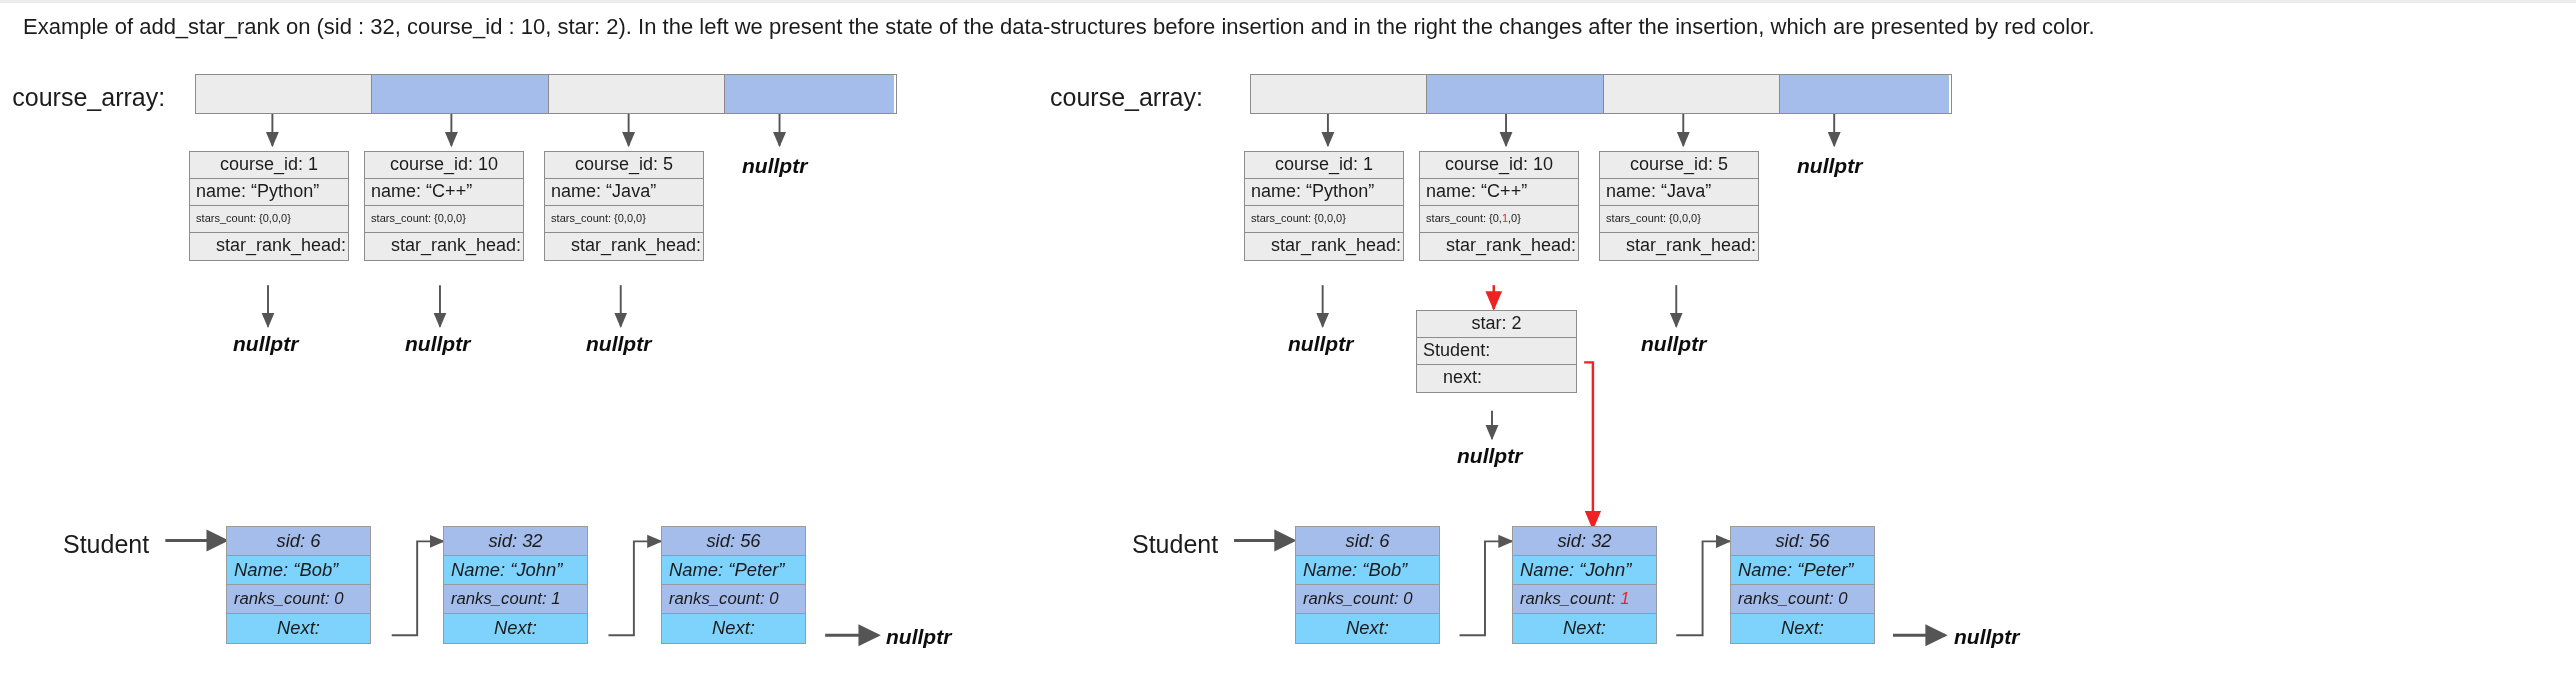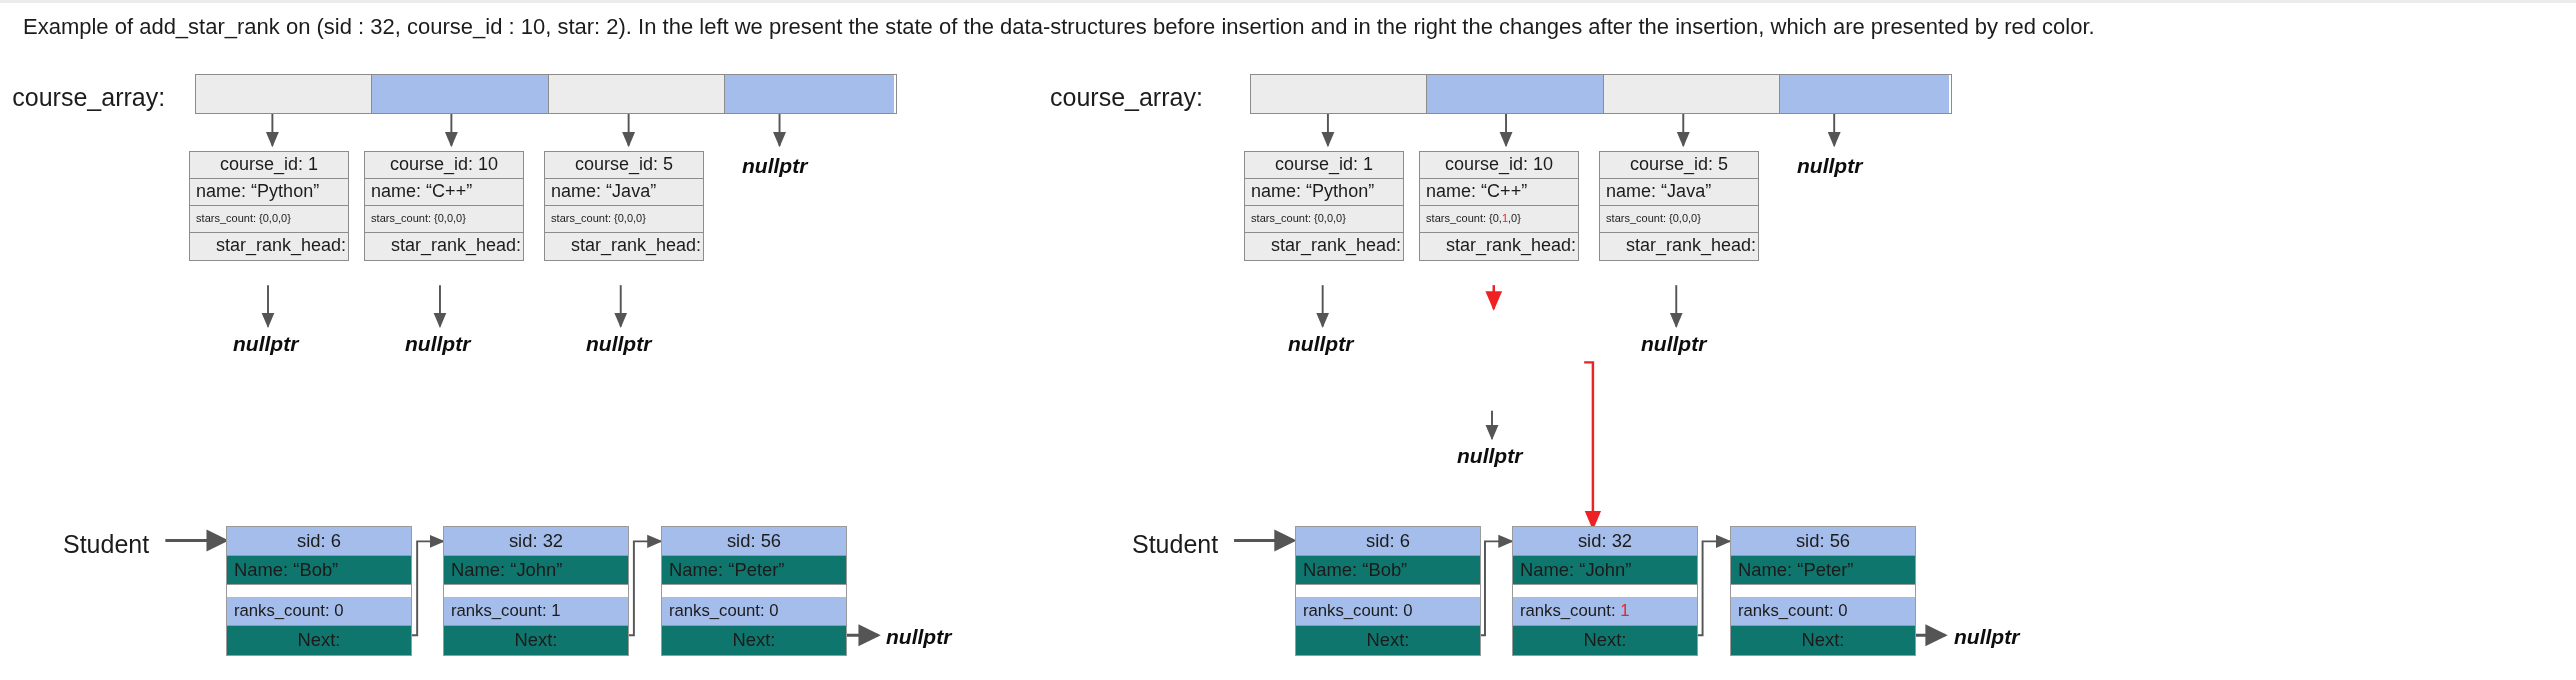--- a/index.html
+++ b/index.html
@@ -87,36 +87,37 @@
   .node .row:last-child { border-bottom: none; padding-left: 26px; }
   .node .row.center { text-align: center; }
   .node .row.small { font-size: 11px; }
   .red { color: #ee2222; }
 
   
   .snode {
     position: absolute;
     box-sizing: border-box;
     border: 1.8px solid #9a9a9a;
-    width: 186px;
+    width: 145px;
+    font-style: italic;
   }
   .snode .srow {
     box-sizing: border-box;
     height: 29px;
     line-height: 27px;
     font-size: 18.4px;
     padding: 0 7px;
     border-bottom: 0.9px solid #9a9a9a;
     white-space: nowrap;
   }
   .snode .srow:last-child { border-bottom: none; }
   .srow.blue { background: #a5bdea; }
-  .srow.gray { background: #0f766e; }
+  .srow.gray { background: #7dd3fc; }
   .srow.center { text-align: center; }
-  .srow.small { font-size: 16.7px; margin-top: 12px; }
+  .srow.small { font-size: 16.7px; }
 
   
   svg.wires {
     position: absolute;
     left: 0; top: 0;
     width: 2576px; height: 680px;
     pointer-events: none;
   }
 </style>
 </head>
@@ -292,20 +293,25 @@
     <div class="row center">course_id: 5</div>
     <div class="row">name: “Java”</div>
     <div class="row small"><span>stars_count: {0,</span><span>0</span><span>,0}</span></div>
     <div class="row">star_rank_head:</div>
   </div>
 
   <div class="nullptr" style="left:1797px; top:154px;">nullptr</div>
   <div class="nullptr" style="left:1288px; top:332px;">nullptr</div>
   <div class="nullptr" style="left:1641px; top:332px;">nullptr</div>
 
+  <div class="node" style="left:1416px; top:310px; width:161px;">
+    <div class="row center">star: 2</div>
+    <div class="row">Student:</div>
+    <div class="row">next:</div>
+  </div>
   <div class="nullptr" style="left:1457px; top:444px;">nullptr</div>
 
   <div class="lbl" style="left:1132px; top:530px;">Student</div>
 
   <div class="snode" style="left:1295px; top:526px;">
     <div class="srow blue center">sid: 6</div>
     <div class="srow gray">Name: “Bob”</div>
     <div class="srow blue small"><span>ranks_count</span><span>: </span><span>0</span></div>
     <div class="srow gray center">Next:</div>
   </div>

